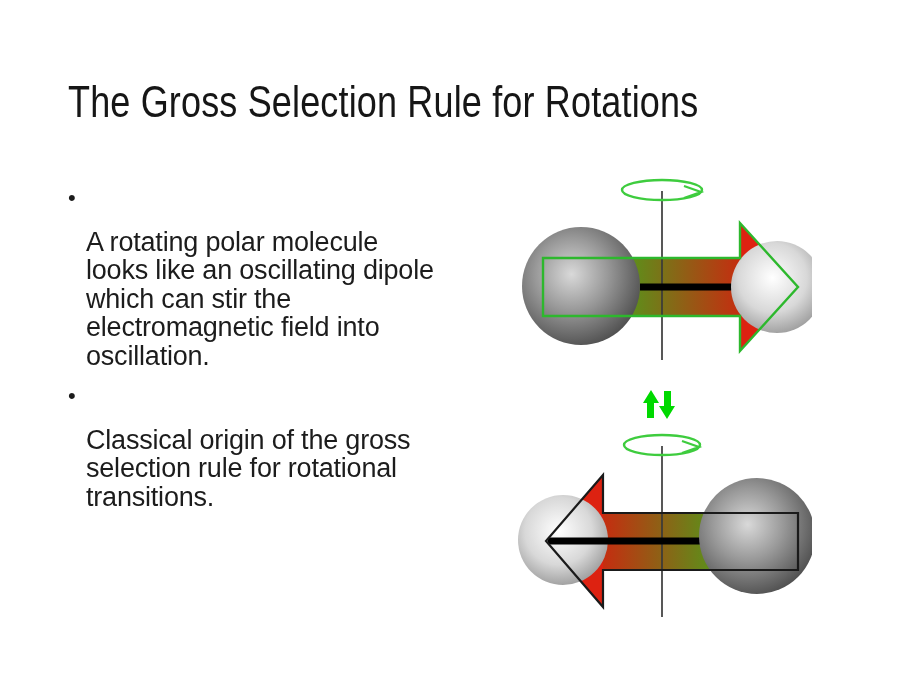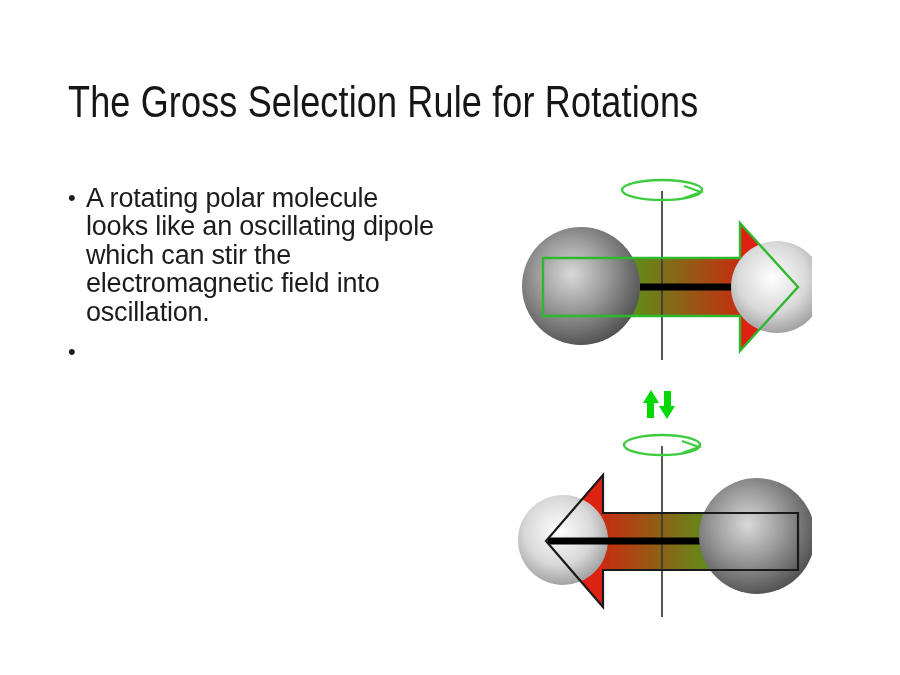--- a/index.html
+++ b/index.html
@@ -34,20 +34,21 @@
   }
   .bullet-item + .bullet-item{margin-top:12px;}
   .bullet-marker{
     flex:0 0 18px;
     font-size:22px;
     line-height:28.4px;
   }
   .bullet-text{
     white-space:pre-line;
     letter-spacing:-0.2px;
+    margin-top:44px;
   }
   .diagram-svg{
     position:absolute;
     left:0;top:0;
   }
 </style>
 </head>
 <body>
 
 <div class="slide">
@@ -58,20 +59,23 @@
     <div class="bullet-item">
       <span class="bullet-marker">•</span>
       <span class="bullet-text">A rotating polar molecule
 looks like an oscillating dipole
 which can stir the
 electromagnetic field into
 oscillation.</span>
     </div>
     <div class="bullet-item">
       <span class="bullet-marker">•</span>
+      <span class="bullet-text">Classical origin of the gross
+selection rule for rotational
+transitions.</span>
     </div>
   </div>
 
   <svg class="diagram-svg" width="900" height="675" viewBox="0 0 900 675">
     <defs>
       <linearGradient id="gradTop" gradientUnits="userSpaceOnUse" x1="543" y1="0" x2="740" y2="0">
         <stop offset="0" stop-color="#4f9c1c"></stop>
         <stop offset="0.37" stop-color="#4f9c1c"></stop>
         <stop offset="1" stop-color="#c52d10"></stop>
       </linearGradient>

